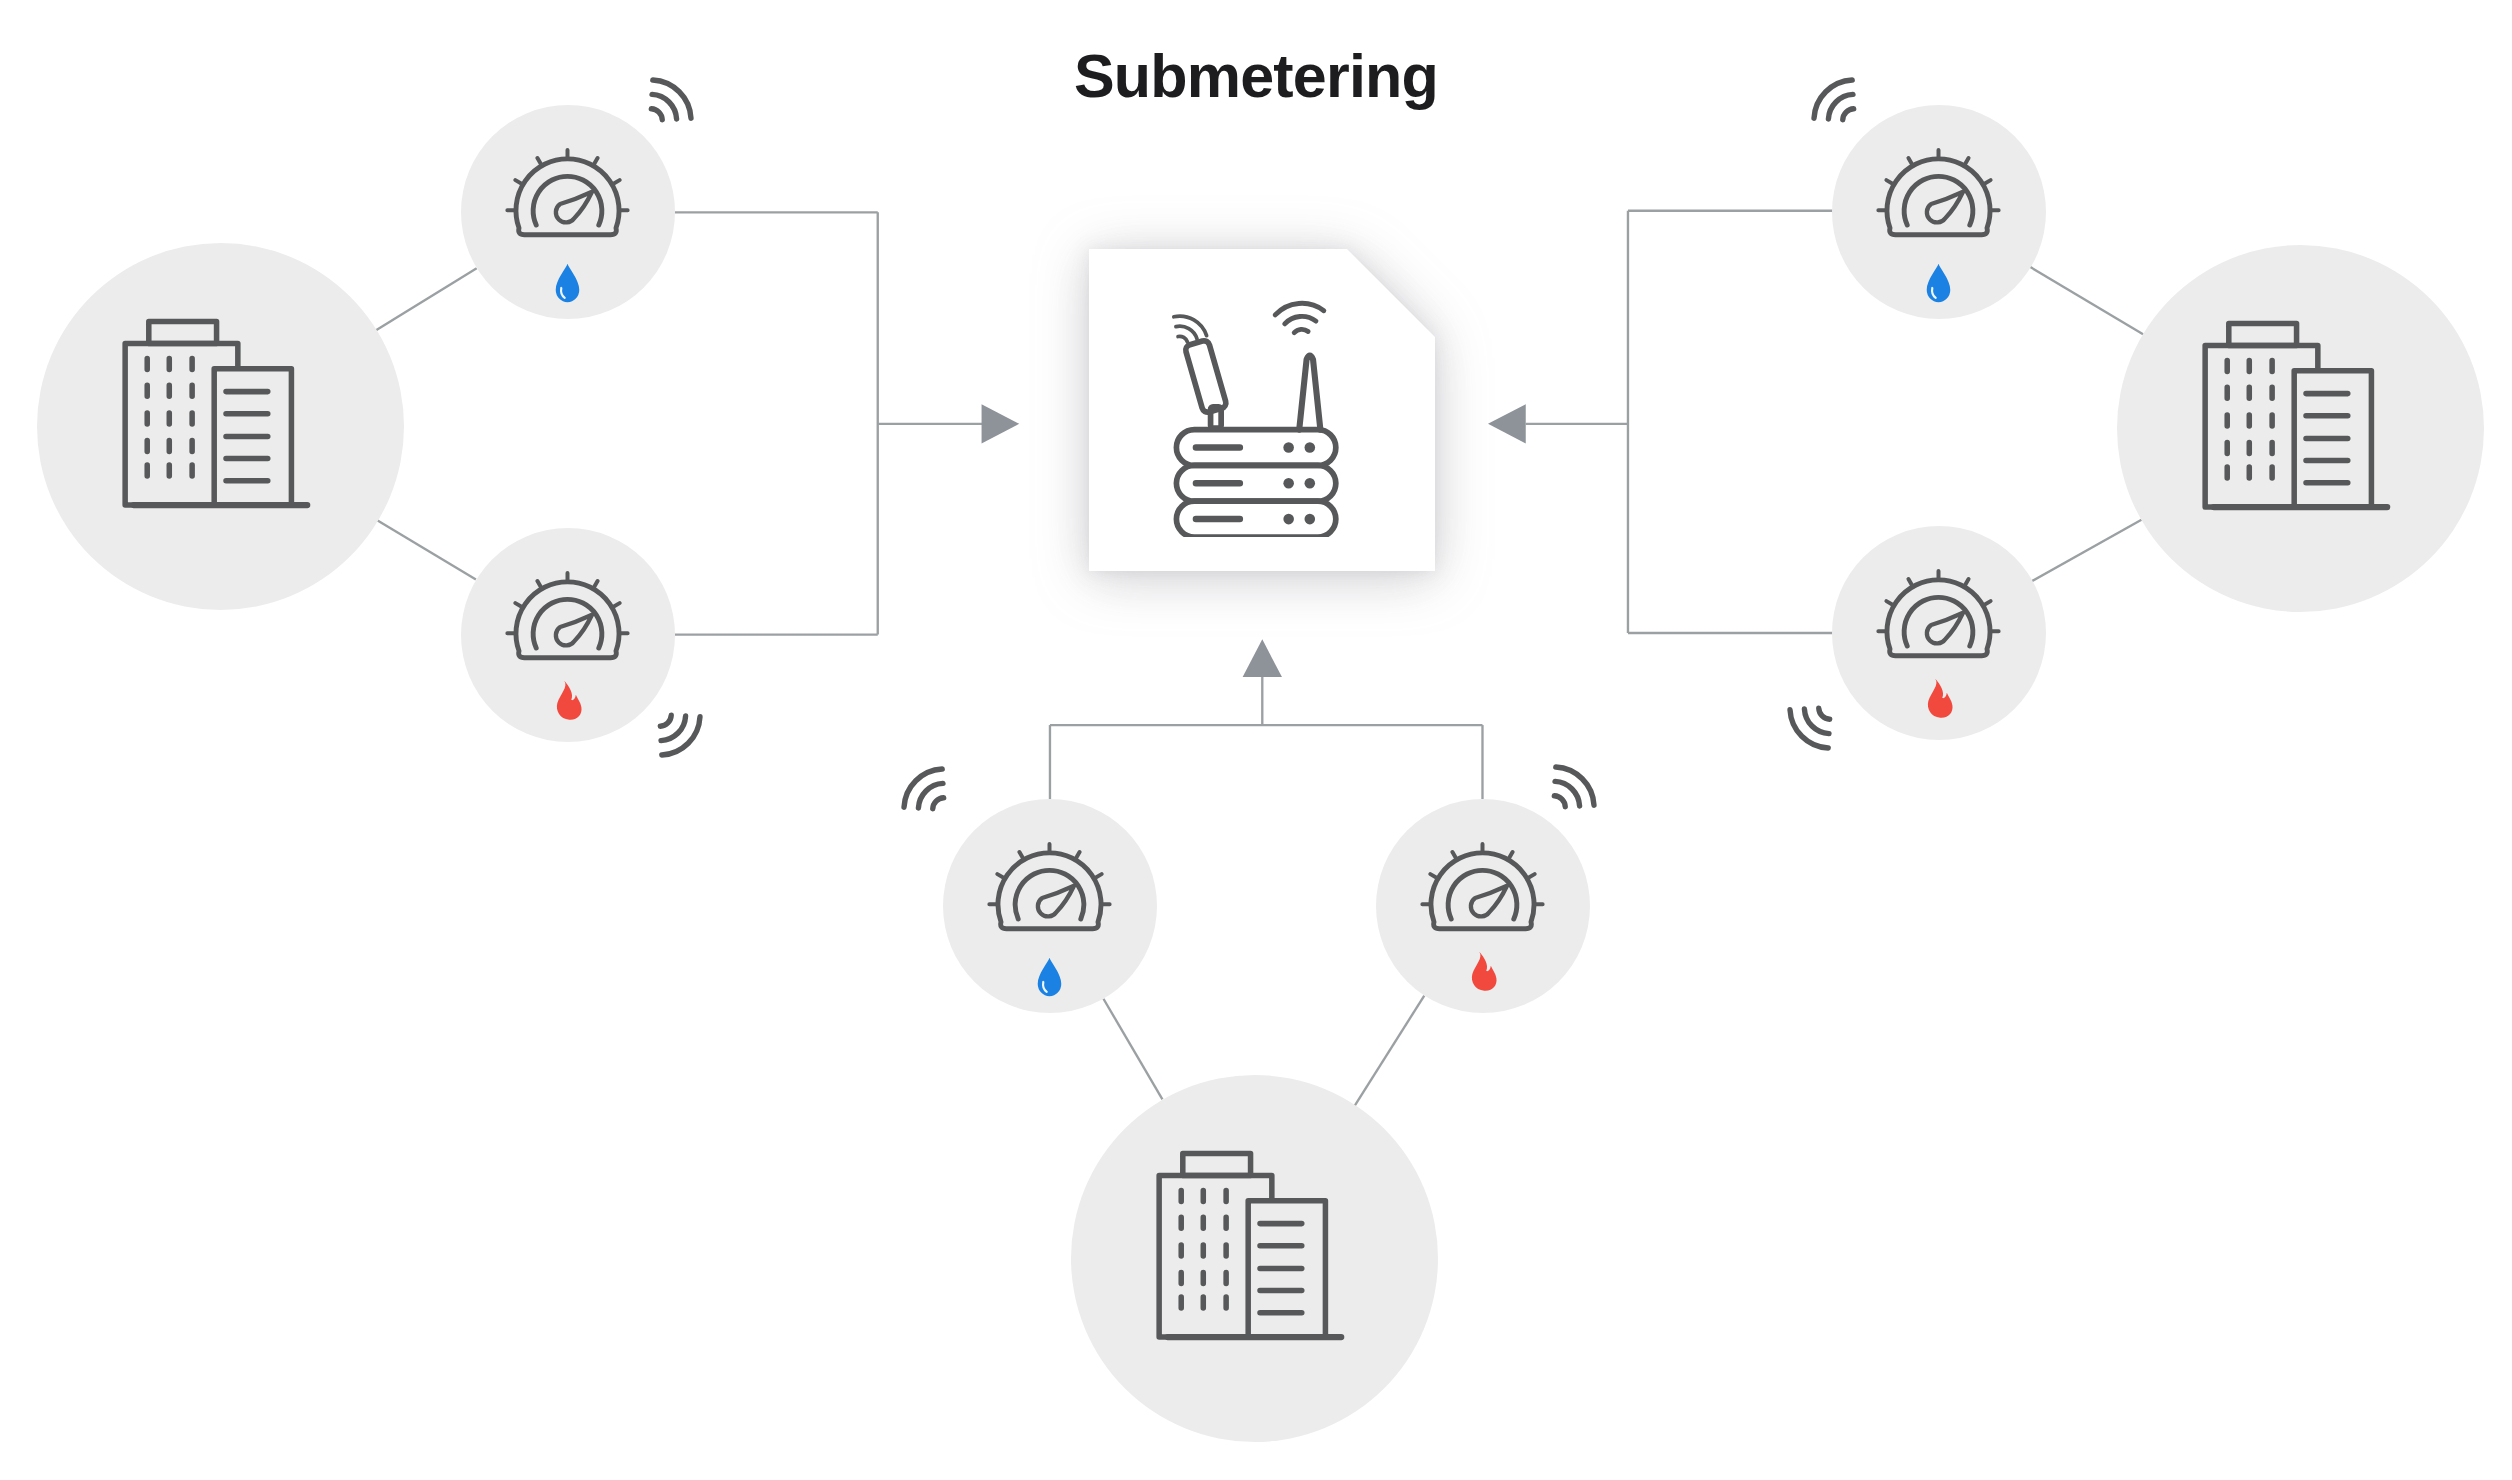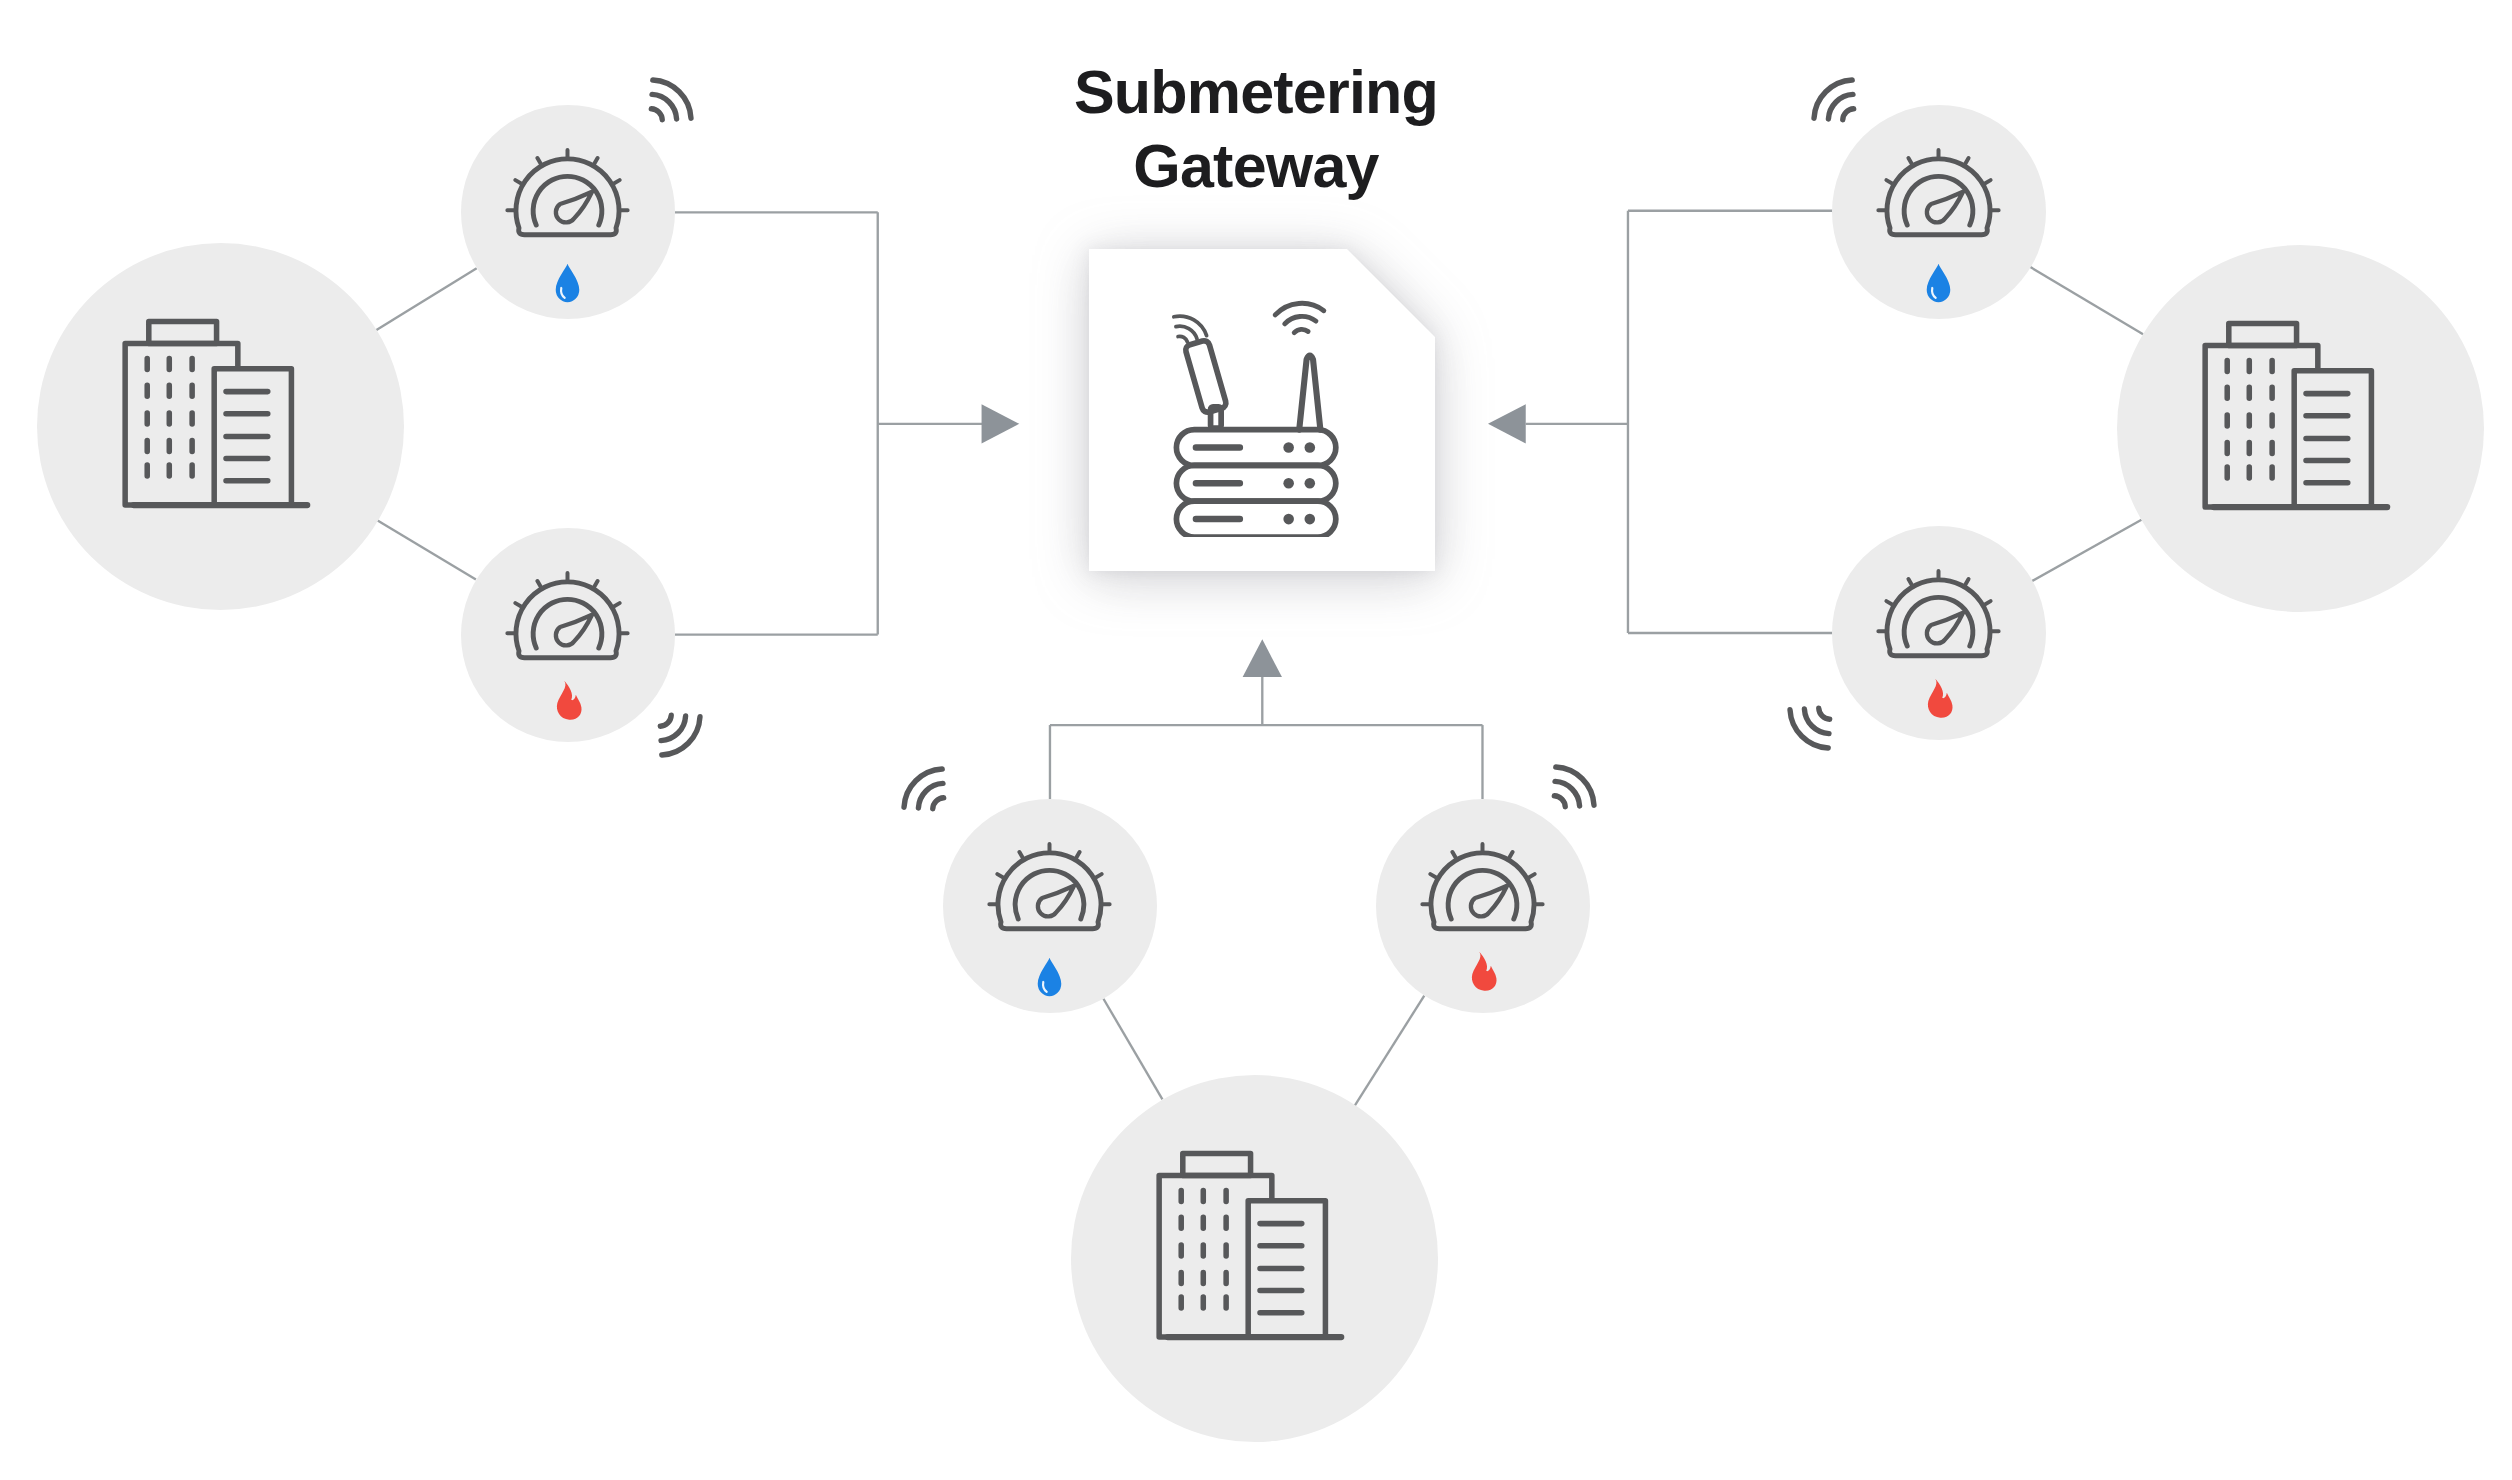--- a/index.html
+++ b/index.html
@@ -4,21 +4,21 @@
 <style>
   :root{
     --background:#ffffff; --node-fill:#ececec; --icon-stroke:#57585a;
     --connector:#9ba0a3; --arrow:#8d9399; --water-blue:#1b82e4;
     --fire-red:#f1493e; --title-ink:#1d1d1f; --card-bg:#ffffff;
   }
   *{box-sizing:border-box}
   body{margin:0;background:var(--background);font-family:"Liberation Sans",sans-serif;}
   .canvas{position:relative;width:2512px;height:1480px;background:var(--background);overflow:hidden;}
 
-  .title{position:absolute;left:0;right:0;top:39px;margin:16px;text-align:center;
+  .title{position:absolute;left:0;right:0;top:39px;margin:0;text-align:center;
          font-size:61px;line-height:74px;font-weight:bold;letter-spacing:-0.8px;
          color:var(--title-ink);}
 
   .connectors{position:absolute;left:0;top:0;width:2512px;height:1480px;}
   .connectors line{stroke:var(--connector);stroke-width:3px;}
   .connectors polygon{fill:var(--arrow);}
 
   .circle{position:absolute;border-radius:50%;background:var(--node-fill);}
   .building-circle{width:367px;height:367px;}
   .meter-circle{width:214px;height:214px;}
@@ -86,21 +86,20 @@
         <circle class="ink-fill" cx="184" cy="234" r="6.5"></circle>
           <circle class="ink-fill" cx="210" cy="234" r="6.5"></circle>
         <circle class="ink-fill" cx="184" cy="278" r="6.5"></circle>
           <circle class="ink-fill" cx="210" cy="278" r="6.5"></circle>
       </g>
     </defs>
   </svg>
 
   <h1 class="title">
     <span>Submetering</span><br>
-    <span>Gateway</span>
   </h1>
 
   <svg class="connectors" viewBox="0 0 3194 1882">
 
     <line x1="478" y1="420" x2="606" y2="341"></line>
     <line x1="480" y1="662" x2="605" y2="737"></line>
     <line x1="858" y1="270" x2="1116" y2="270"></line>
     <line x1="858" y1="807" x2="1116" y2="807"></line>
     <line x1="1116" y1="270" x2="1116" y2="807"></line>
     <line x1="1116" y1="539" x2="1250" y2="539"></line>

